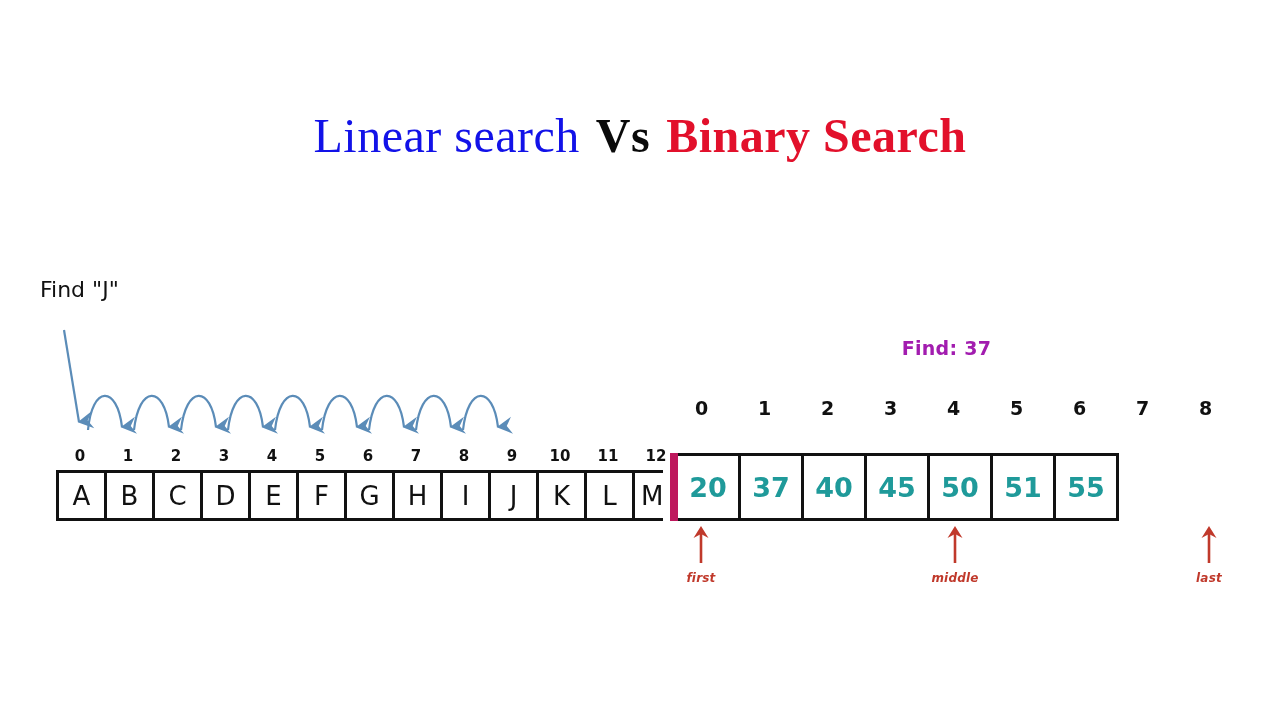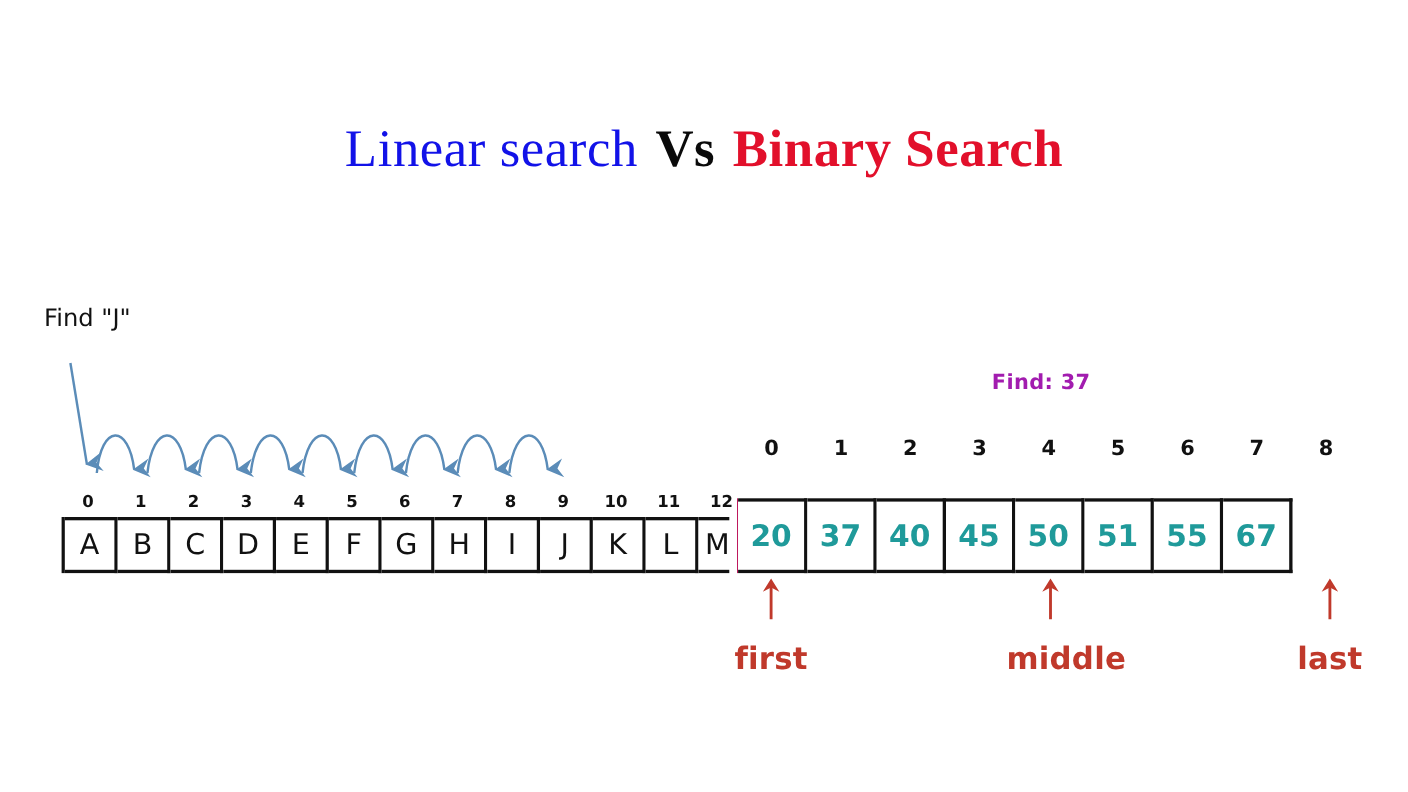--- a/index.html
+++ b/index.html
@@ -140,21 +140,21 @@
     font-family: "DejaVu Sans", sans-serif;
     font-size: 19px;
     font-weight: 700;
     color: #111111;
   }
   #binary-cells {
     position: absolute;
     left: 20px;
     top: 188px;
     display: flex;
-    border-left: 1px solid #be185d;
+    border-left: 8px solid #be185d;
     justify-content: space-between;
   }
   #binary-cells .cell {
     width: 60px;
     height: 62px;
     border: 3px solid #111111;
     border-left: none;
     box-sizing: content-box;
     display: flex;
     align-items: center;
@@ -173,26 +173,27 @@
     height: 95px;
   }
   .ptr {
     position: absolute;
     top: 0;
     width: 80px;
     margin-left: -40px;
     text-align: center;
   }
   .ptr .ptr-label {
-    margin-top: 12px;
-    font-family: "DejaVu Sans", sans-serif;
-    font-size: 28px;
+    margin-top: 2px;
+    font-family: "DejaVu Sans", sans-serif;
+    font-size: 12px;
     font-weight: 700;
     color: #c0392b;
     letter-spacing: 0.2px;
+    font-style: italic;
   }
 </style>
 </head>
 <body>
 
 <div id="stage">
 
   <div class="title">
     <span class="seg-linear">Linear search</span><span class="sp"></span><span class="seg-vs">Vs</span><span class="sp"></span><span class="seg-binary">Binary Search</span>
   </div>
@@ -273,21 +274,20 @@
     </div>
 
     <div id="binary-cells">
       <div class="cell">20</div>
       <div class="cell">37</div>
       <div class="cell">40</div>
       <div class="cell">45</div>
       <div class="cell">50</div>
       <div class="cell">51</div>
       <div class="cell">55</div>
-      <div class="cell">67</div>
     </div>
 
     <div id="binary-pointers">
 
       <div class="ptr" style="left:31px;">
         <svg width="26" height="42" viewBox="0 0 26 42">
           <path d="M13,40 L13,8" stroke="#c0392b" stroke-width="2.6" fill="none"></path>
           <path d="M13,3 L5.5,15 L13,11 L20.5,15 Z" fill="#c0392b"></path>
         </svg>
         <div class="ptr-label">first</div>

